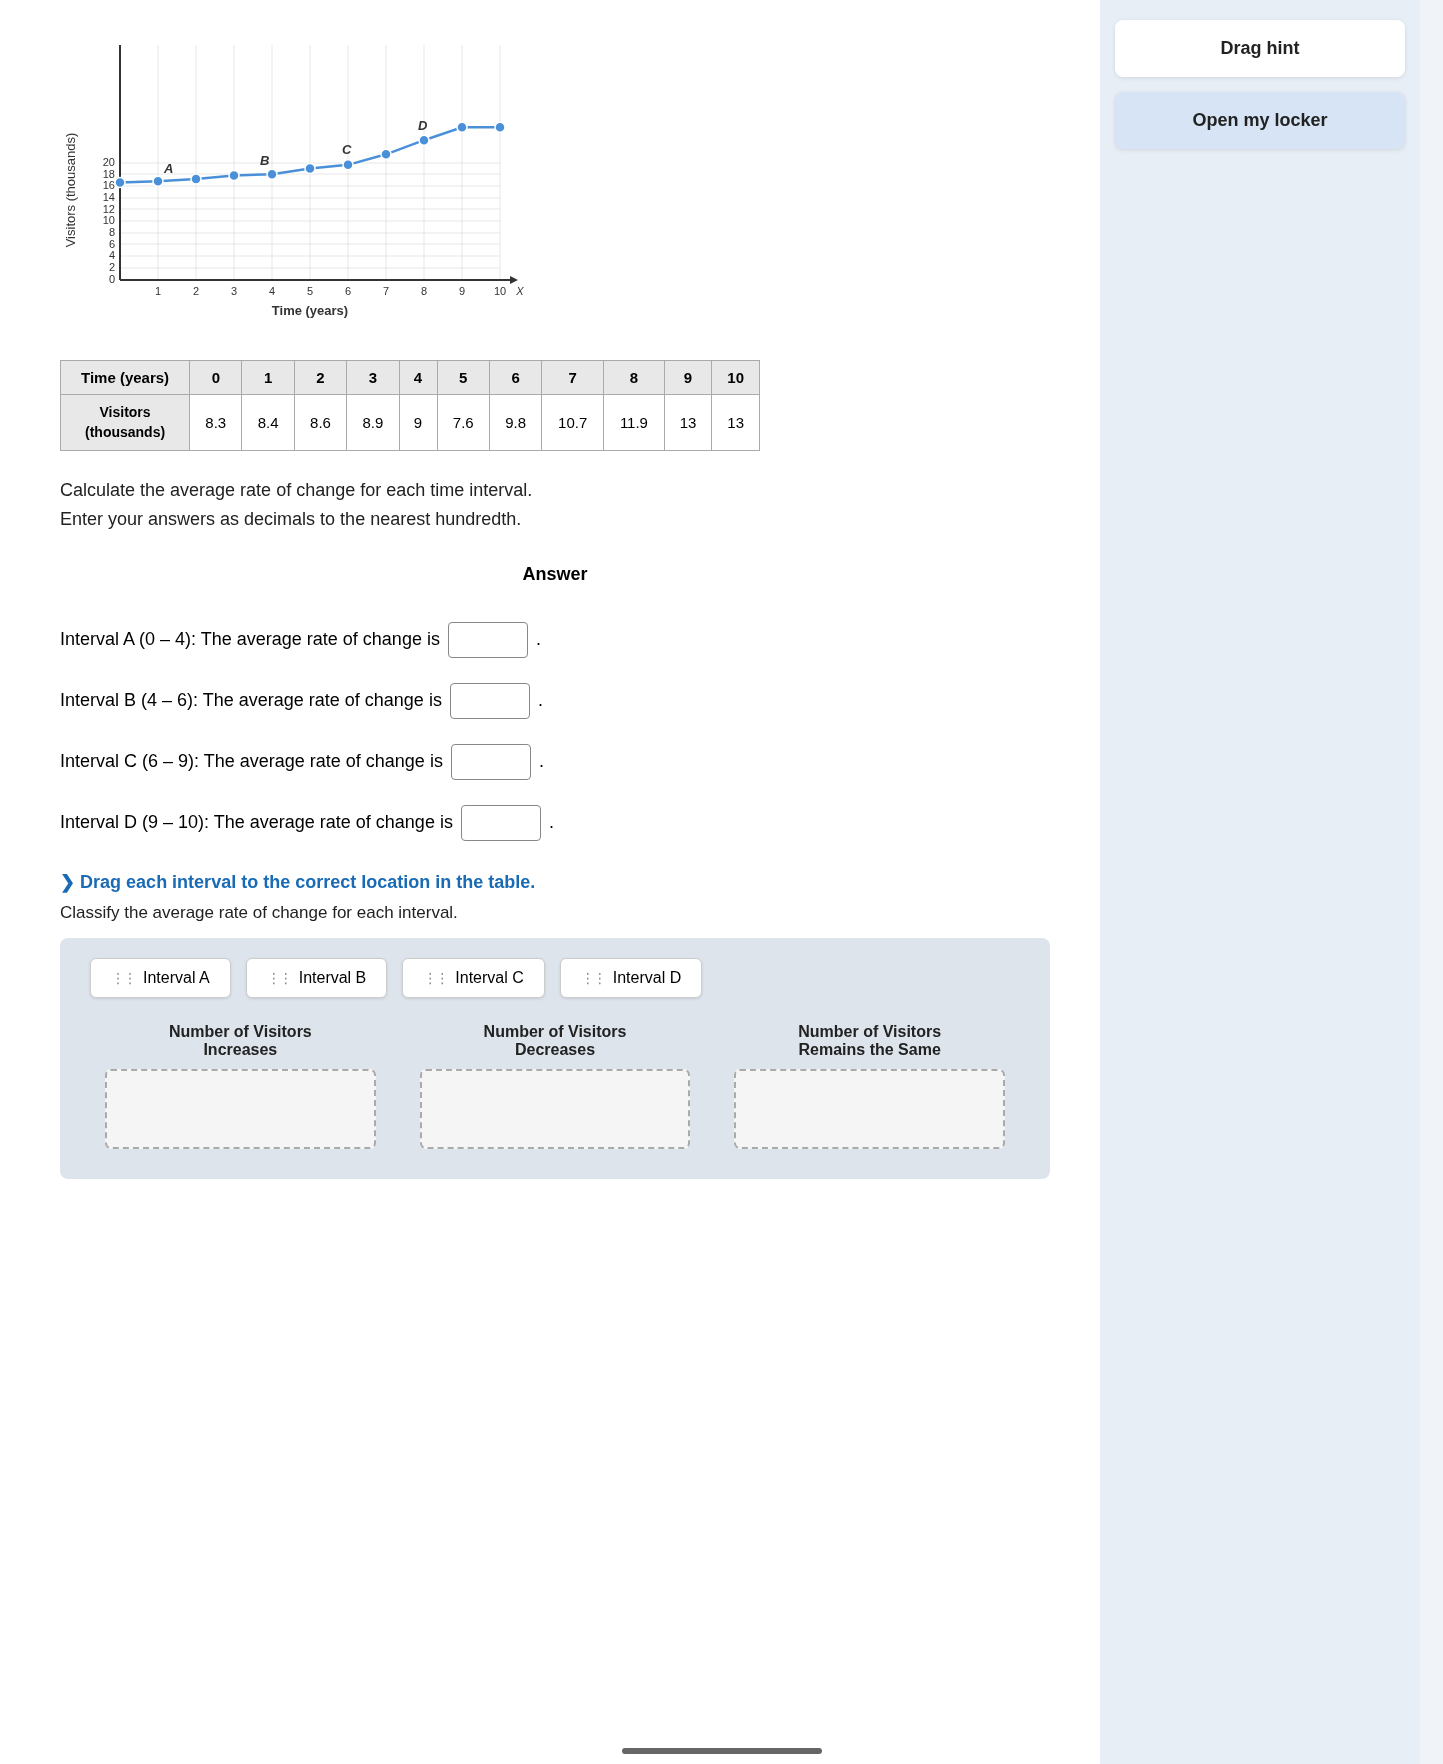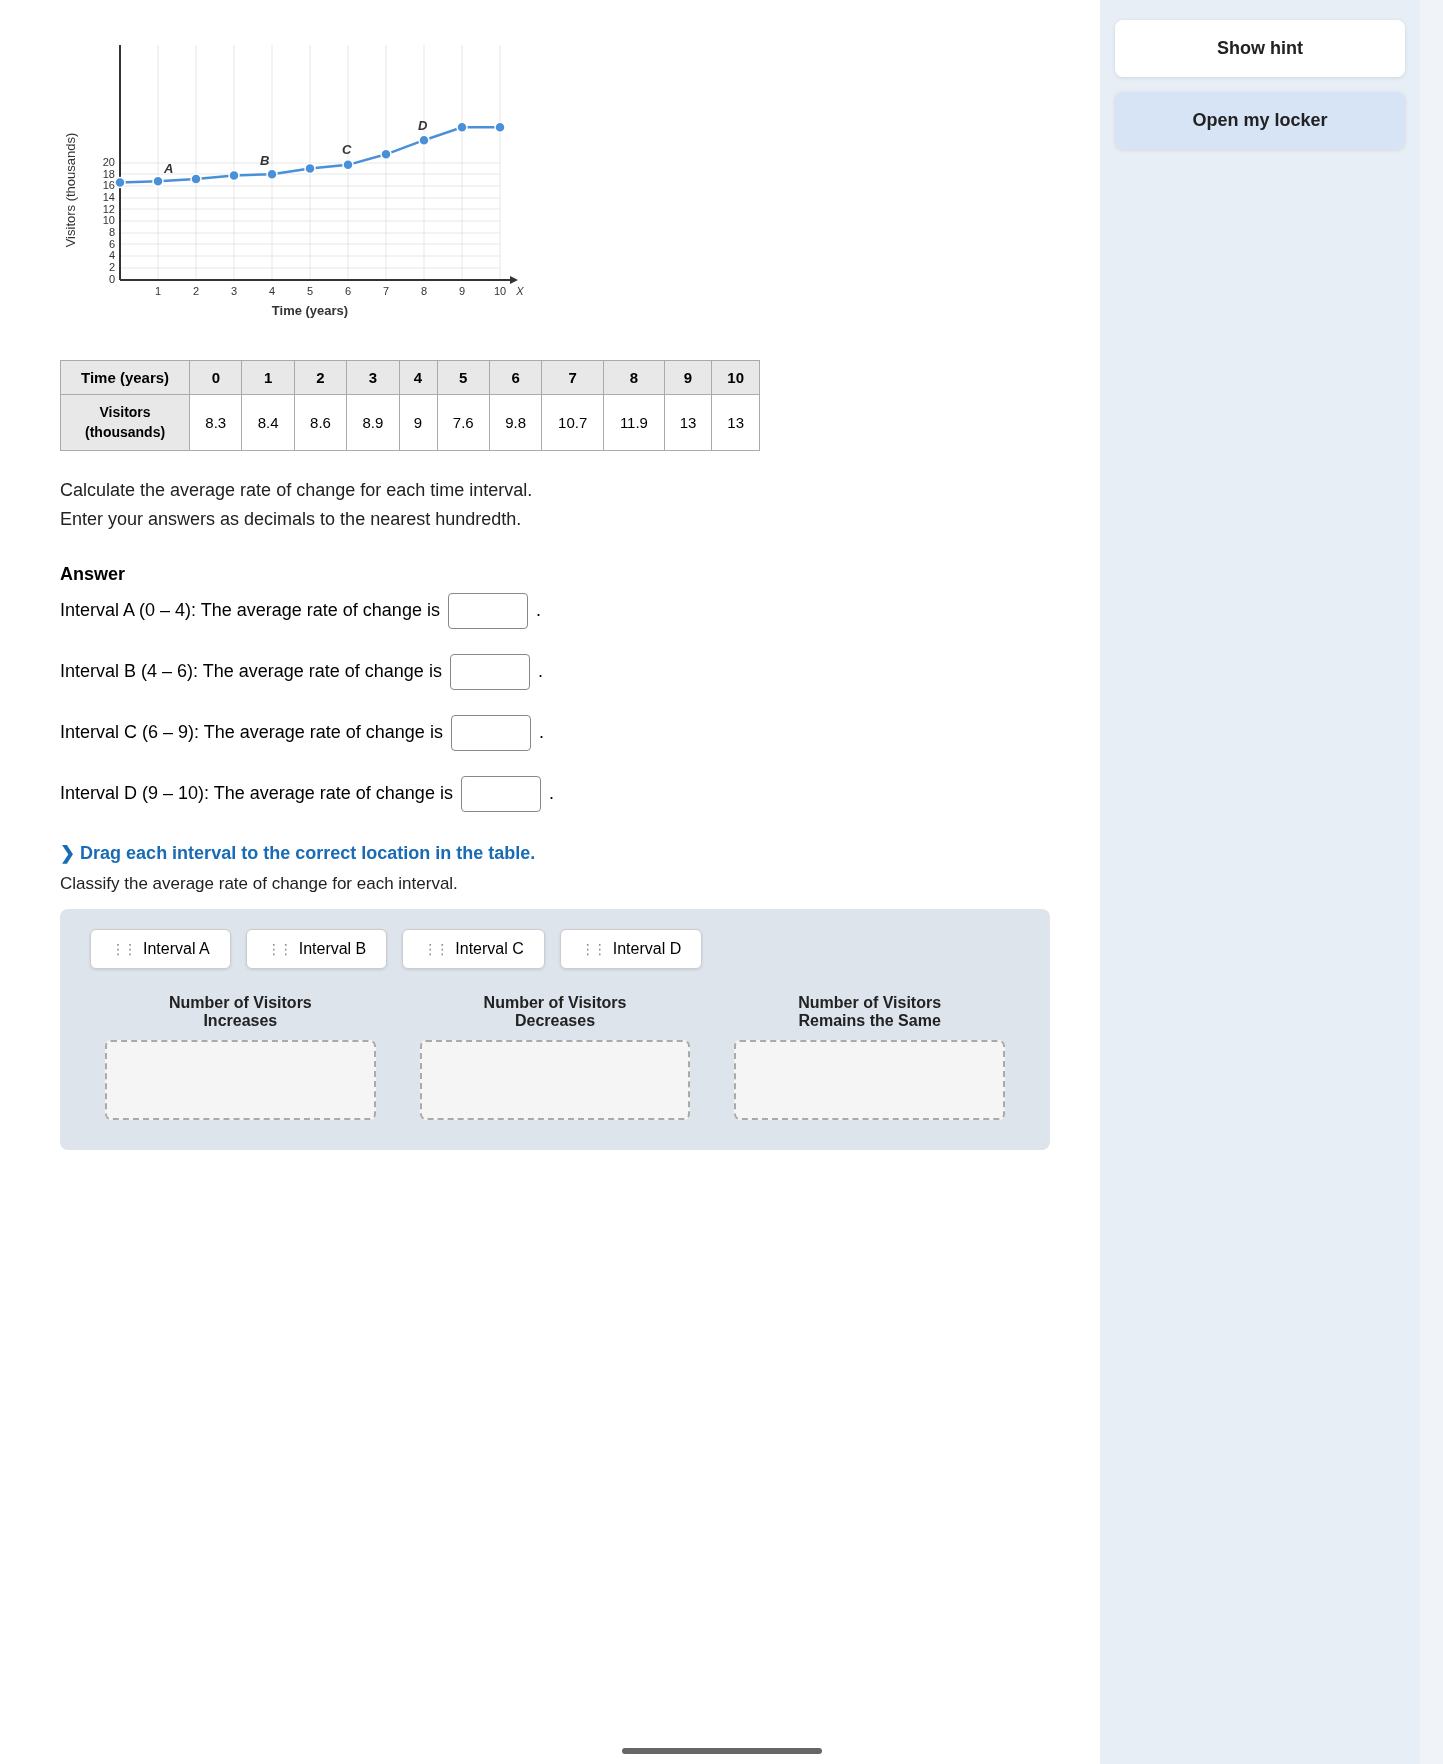--- a/index.html
+++ b/index.html
@@ -109,21 +109,22 @@
     }
 
     
     .answer-section {
       margin-bottom: 30px;
     }
 
     .answer-label {
       font-size: 18px;
       font-weight: 700;
-      margin-bottom: 8px;
+      margin-bottom: 37px;
+      text-align: center;
     }
 
     .interval-row {
       font-size: 18px;
       margin-bottom: 25px;
       display: flex;
       align-items: center;
       gap: 8px;
       flex-wrap: wrap;
     }
@@ -413,18 +414,18 @@
             <div class="drop-zone-header">Number of Visitors<br>Remains the Same</div>
             <div class="drop-zone-box"></div>
           </div>
         </div>
       </div>
     </div>
 
   </div>
 
   <div class="sidebar">
-    <button class="show-hint-btn">Show hint</button>
+    <button class="show-hint-btn">Drag hint</button>
     <button class="open-locker-btn">Open my locker</button>
   </div>
 </div>
 
 <div style="position:fixed; bottom:10px; left:50%; transform:translateX(-50%); width:200px; height:6px; background:#666; border-radius:3px;"></div>
 
 </body></html>

